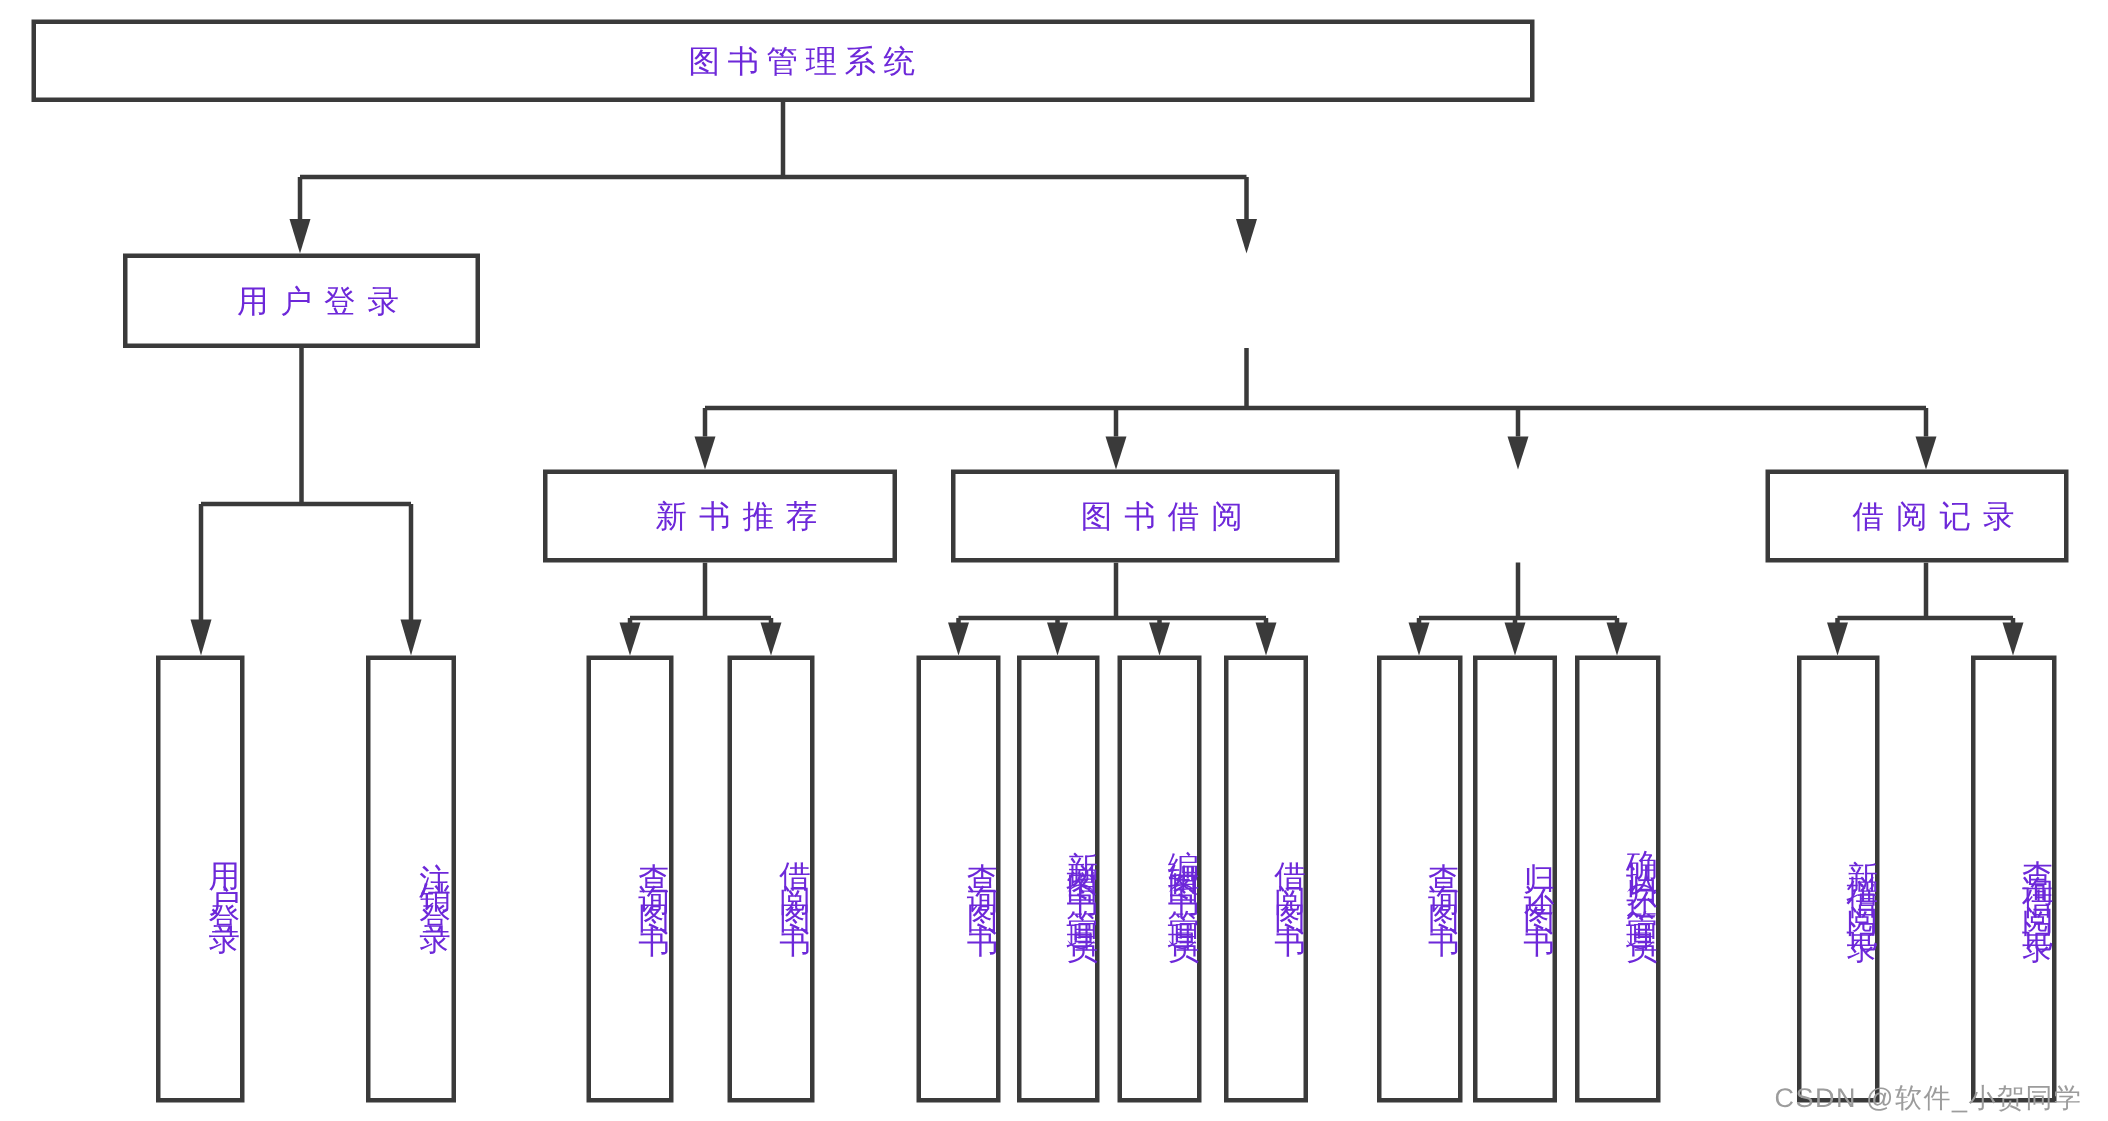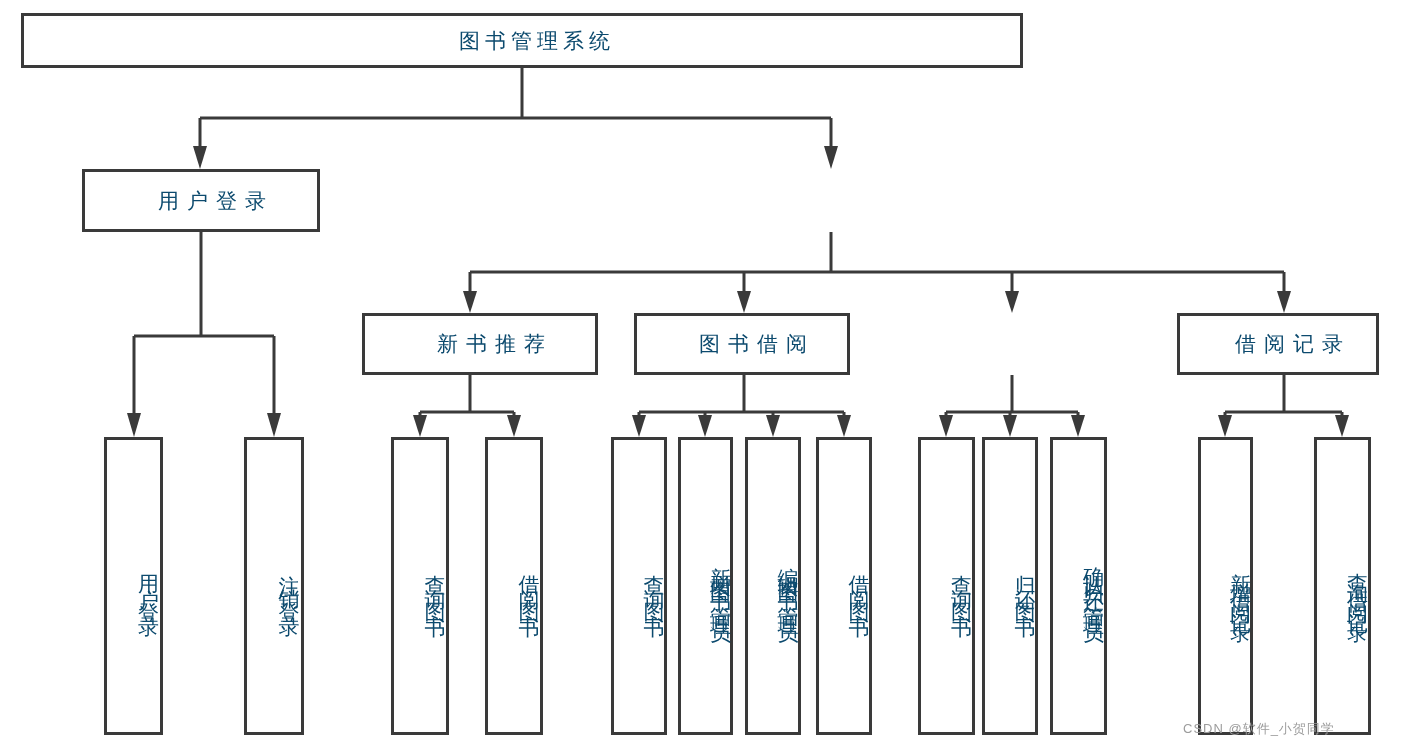--- a/index.html
+++ b/index.html
@@ -12,42 +12,42 @@
   }
   .connectors{position:absolute;left:0;top:0;z-index:0;}
   .box{
     position:absolute;
     box-sizing:border-box;
     border:3px solid #3a3a3a;
     background:#ffffff;
     display:flex;
     align-items:center;
     justify-content:center;
-    color:#0c4a6e;
+    color:#6d28d9;
     z-index:1;
     padding-left:30px;
   }
   .box .lbl{white-space:nowrap;}
   
   .h .lbl{font-size:21px;letter-spacing:5px;}
   .lv23 .lbl{letter-spacing:8px;}
   
   .v .lbl{
     writing-mode:vertical-rl;
     text-orientation:mixed;
     font-size:21px;
     letter-spacing:14px;
     white-space:nowrap;
   }
   .v .lbl.len6{letter-spacing:10px;}
   .v .lbl.len9{letter-spacing:8px;}
   .watermark{
     position:absolute;
     left:1183px;top:720px;
-    font-size:13px;
+    font-size:18px;
     color:#9c9c9c;
     letter-spacing:1px;
     z-index:2;
     white-space:nowrap;
   }
 </style>
 </head>
 <body>
 
 <div class="canvas">
@@ -96,21 +96,21 @@
     <span class="lbl">图书管理系统</span>
   </div>
 
   <div class="box h lv23" style="left:82px;top:169px;width:238px;height:63px">
     <span class="lbl">用户登录</span>
   </div>
 
   <div class="box h lv23" style="left:362px;top:313px;width:236px;height:62px">
     <span class="lbl">新书推荐</span>
   </div>
-  <div class="box h lv23" style="left:634px;top:313px;width:216px;height:62px">
+  <div class="box h lv23" style="left:634px;top:313px;width:259px;height:62px">
     <span class="lbl">图书借阅</span>
   </div>
   <div class="box h lv23" style="left:1177px;top:313px;width:202px;height:62px">
     <span class="lbl">借阅记录</span>
   </div>
 
   <div class="box v" style="left:104px;top:437px;width:59px;height:298px">
     <span class="lbl">用户登录</span>
   </div>
   <div class="box v" style="left:244px;top:437px;width:60px;height:298px">

